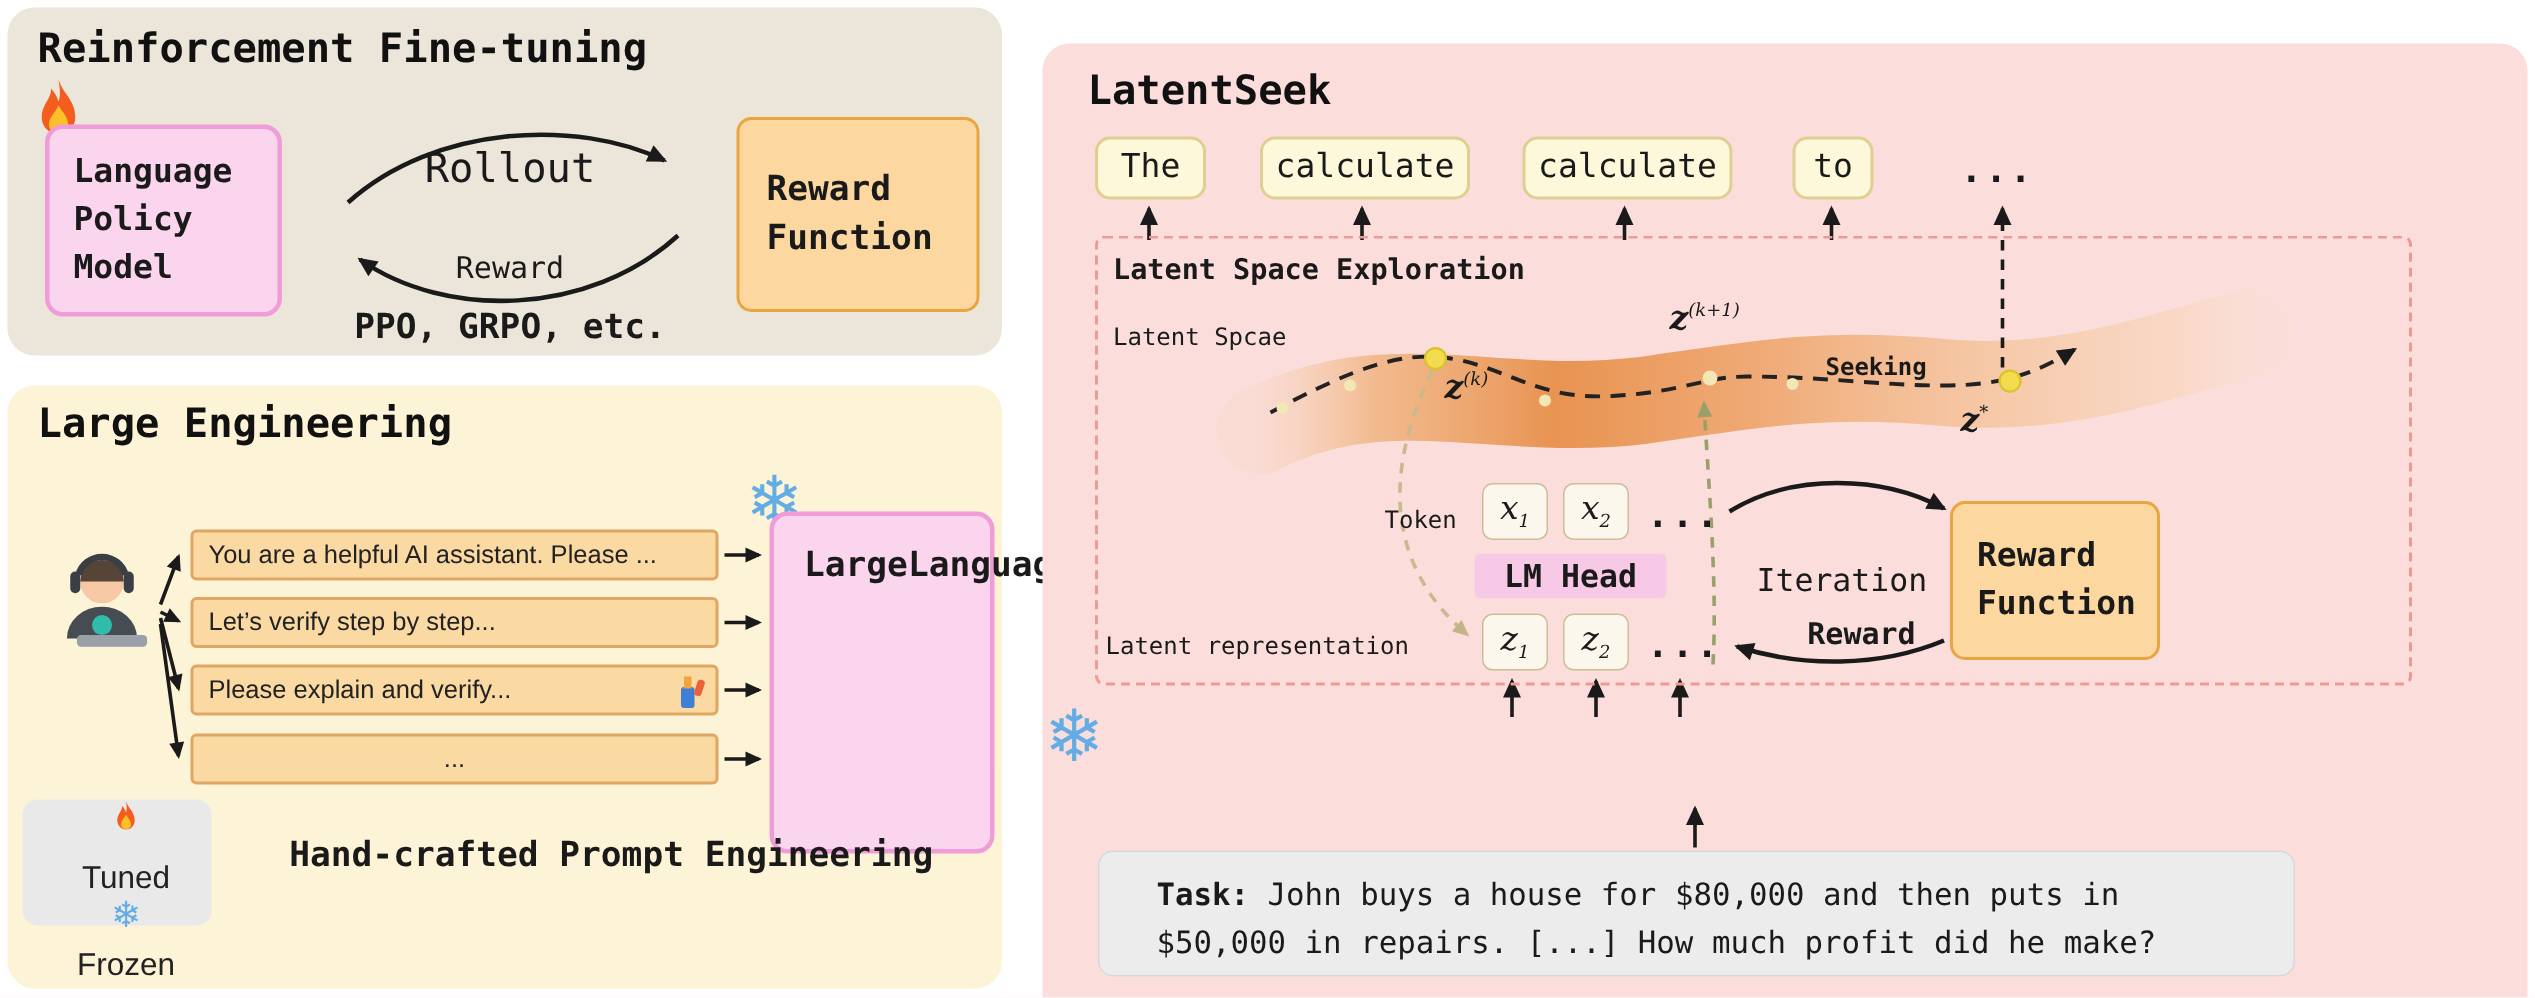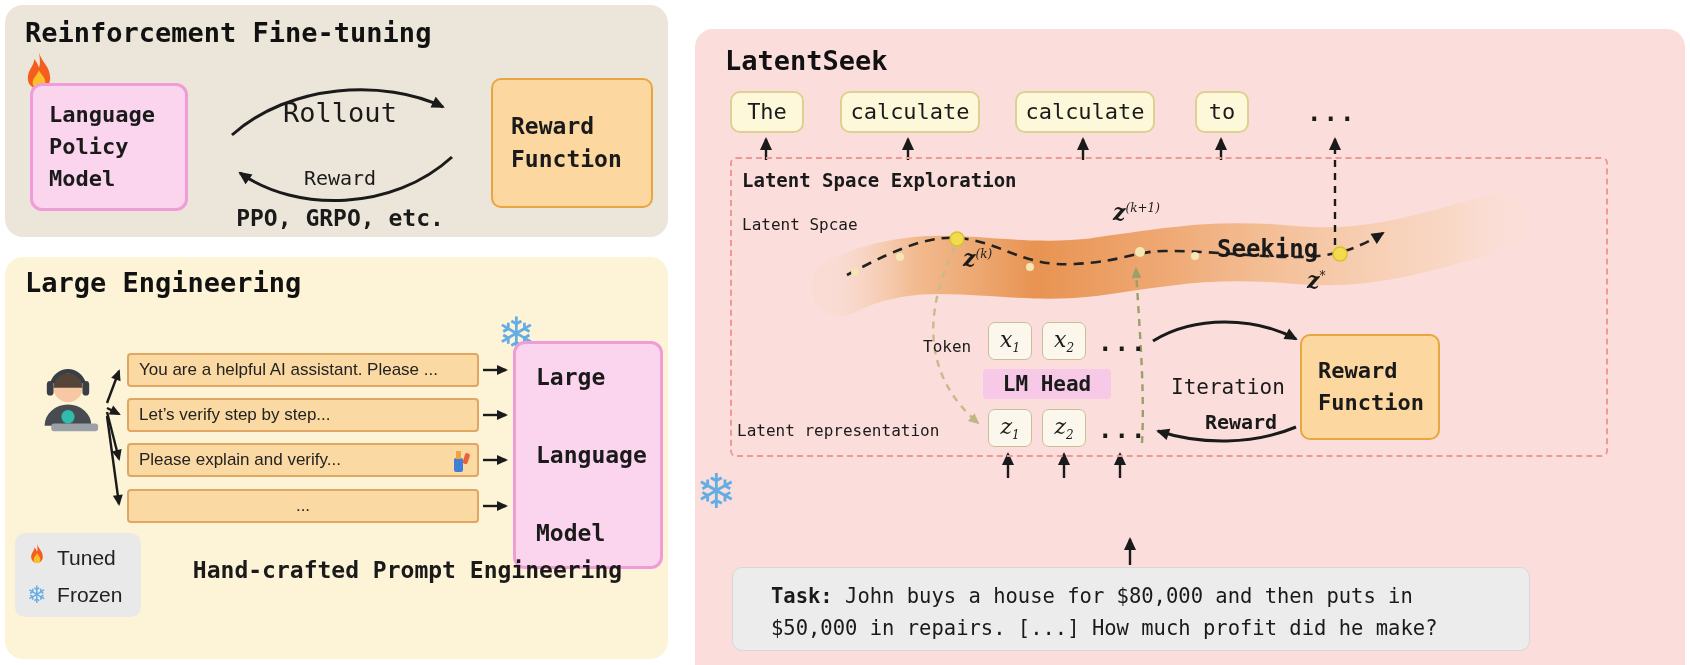--- a/index.html
+++ b/index.html
@@ -21,21 +21,21 @@
   .mbox { position:absolute; width:44px; height:38px; background:#fcf7ec; border:1.8px solid #cdbd95;
           border-radius:7px; display:flex; align-items:center; justify-content:center; }
   .math { font-family:"DejaVu Serif", serif; font-style:italic; font-size:22px; }
   .math sub, .math sup { font-size:12px; }
   .mathbold b { font-weight:bold; }
   .prompt-row { position:absolute; left:122px; width:352px; height:34px; background:#fbd9a2;
                 border:2px solid #dfa763; border-radius:4px; font-family:"Liberation Sans", sans-serif;
                 font-size:17px; line-height:30px; padding-left:10px; color:#222; }
   .snow { color:#64ade4; font-family:"DejaVu Sans", sans-serif; line-height:1; }
   .legend-row { display:flex; align-items:center; gap:10px; font-family:"Liberation Sans", sans-serif;
-                font-size:21px; color:#222; }
+                font-size:21px; color:#222;flex-direction:column; }
   .dashedbox { border:2.5px dashed #ee9a94; border-radius:6px; }
   .ellip { font-weight:bold; font-size:24px; letter-spacing:2px; }
 </style>
 </head>
 <body>
 
 <div class="stage">
 
   <section class="panel" id="panel-rft">
     <svg class="overlay" width="663" height="232" viewBox="0 0 663 232">
@@ -104,21 +104,21 @@
       <span class="abs" style="right:5px;top:3px;width:20px;height:26px;">
         <svg viewBox="0 0 20 26" width="20" height="26">
           <rect x="2" y="10" width="9" height="14" rx="2" fill="#3f7fd6"></rect>
           <rect x="4" y="3" width="5" height="8" fill="#f2a33c"></rect>
           <rect x="12" y="5" width="5" height="11" rx="2" fill="#e8633c" transform="rotate(18 14 10)"></rect>
         </svg>
       </span>
     </div>
     <div class="prompt-row" style="top:232px;text-align:center;padding-left:0;"><span>...</span></div>
     <div class="abs snow" style="left:492px;top:54px;font-size:46px;">❄</div>
-    <div class="abs pinkbox" style="left:508px;top:84px;width:150px;height:228px;display:flex;flex-direction:column;justify-content:space-between;padding:20px 0 20px 20px;">
+    <div class="abs pinkbox" style="left:508px;top:84px;width:150px;height:228px;display:flex;flex-direction:row;justify-content:space-between;padding:20px 0 20px 20px;">
       <div style="font-weight:bold;font-size:23px;">Large</div>
       <div style="font-weight:bold;font-size:23px;">Language</div>
       <div style="font-weight:bold;font-size:23px;">Model</div>
     </div>
     <div class="abs" style="left:10px;top:276px;width:126px;height:84px;background:#e9e9e9;border-radius:10px;display:flex;flex-direction:column;justify-content:space-evenly;padding-left:12px;">
       <div class="legend-row">
         <span>
           <svg viewBox="0 0 24 30" width="20" height="25">
             <path d="M12 1 C13.5 7 19 9.5 19 17 A7 7 0 0 1 5 17 C5 11.5 9 9.5 9 5 C10.5 7 11.5 8.5 12 10.5 C13 8 12.5 4.5 12 1 Z" fill="#f35d1e"></path>
             <path d="M12 12 C13.5 15 16 16.5 16 20 A4 4 0 0 1 8 20 C8 17 10.5 15.5 12 12 Z" fill="#fcbf29"></path>
@@ -196,21 +196,21 @@
     <div class="token" style="left:320px;top:62px;width:140px;">calculate</div>
     <div class="token" style="left:500px;top:62px;width:54px;">to</div>
     <div class="abs ellip" style="left:612px;top:70px;">...</div>
 
     <div class="abs dashedbox" style="left:35px;top:128px;width:878px;height:300px;"></div>
     <div class="abs" style="left:47px;top:140px;font-weight:bold;font-size:19px;">Latent Space Exploration</div>
     <div class="abs small-label" style="left:47px;top:186px;">Latent Spcae</div>
 
     <div class="abs math mathbold" style="left:268px;top:216px;"><b>z</b><sup>(k)</sup></div>
     <div class="abs math mathbold" style="left:418px;top:170px;"><b>z</b><sup>(k+1)</sup></div>
-    <div class="abs" style="left:522px;top:206px;font-weight:bold;font-size:24px;">Seeking</div>
+    <div class="abs" style="left:522px;top:206px;font-weight:bold;font-size:16px;">Seeking</div>
     <div class="abs math mathbold" style="left:612px;top:238px;"><b>z</b><sup>*</sup></div>
 
     <div class="abs small-label" style="left:228px;top:308px;">Token</div>
     <div class="mbox" style="left:293px;top:293px;">
         <span class="math"><span>x</span><sub>1</sub></span>
       </div>
     <div class="mbox" style="left:347px;top:293px;">
         <span class="math"><span>x</span><sub>2</sub></span>
       </div>
     <div class="abs ellip" style="left:403px;top:300px;">...</div>

